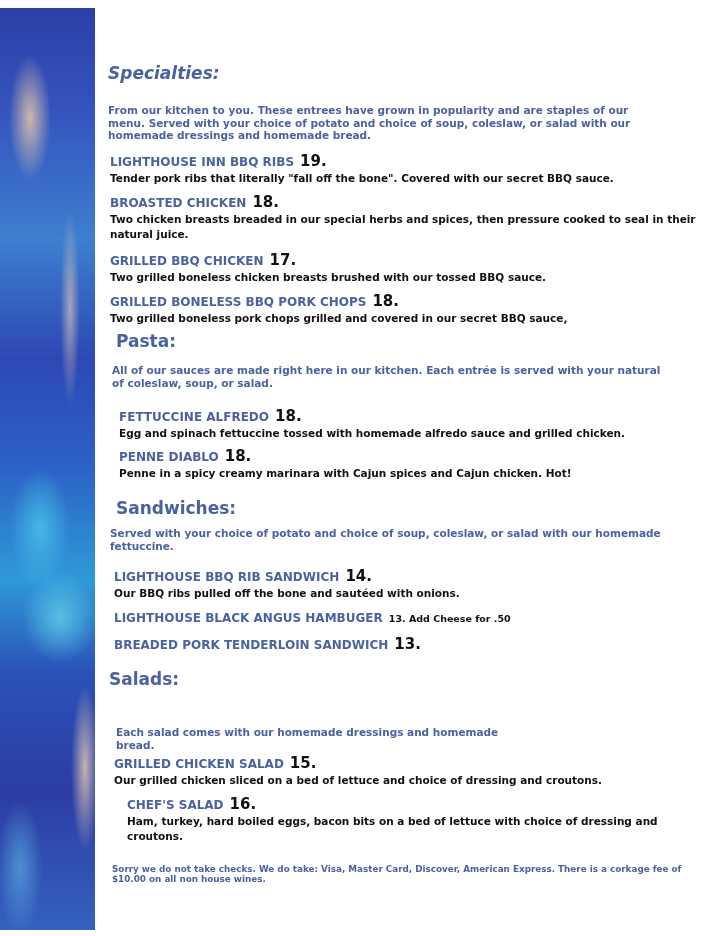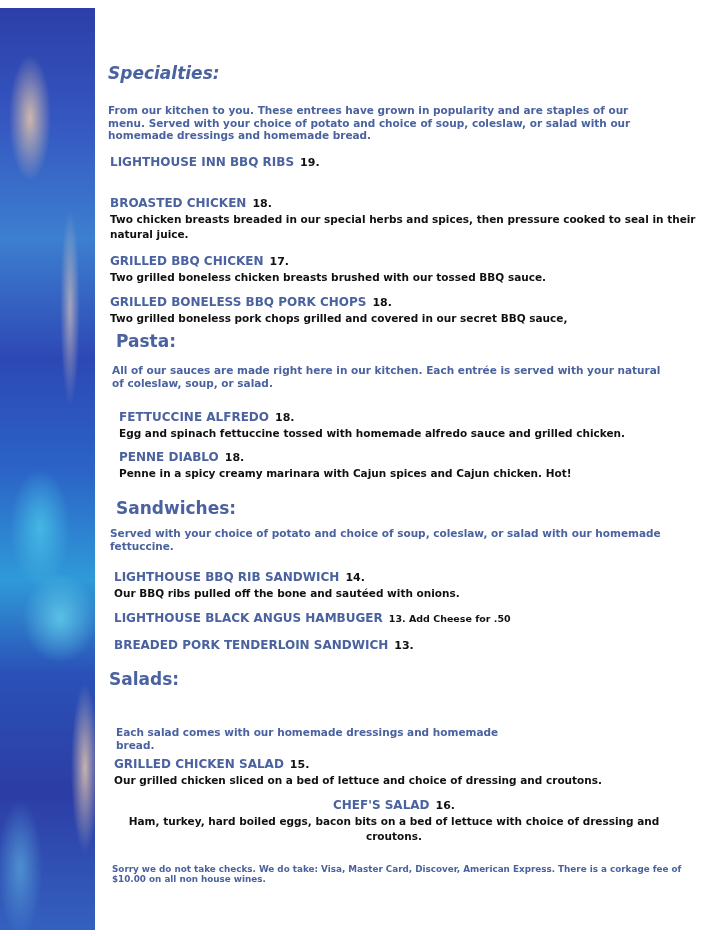--- a/index.html
+++ b/index.html
@@ -15,36 +15,37 @@
       radial-gradient(ellipse 50px 60px at 60px 610px, rgba(100,210,235,0.8), rgba(100,210,235,0) 75%),
       radial-gradient(ellipse 30px 90px at 20px 860px, rgba(90,170,220,0.7), rgba(90,170,220,0) 75%),
       linear-gradient(180deg, #2c3fa8 0%, #3556c0 12%, #3d7fd0 25%, #2d48b4 38%, #2b63c6 50%, #2f9ad8 62%, #2a52b8 72%, #2c3da5 85%, #3461c0 100%);
   }
   .content { position: absolute; left: 0; top: 0; width: 724px; }
   h2 { margin: 0; font-weight: bold; color: #4a62a0; position: absolute; font-size: 17px; }
   h2.italic { font-style: italic; }
   .intro { position: absolute; font-size: 10.5px; font-weight: bold; color: #4a62a0; line-height: 12.5px; }
   .item { position: absolute; }
   .item-name { font-size: 12px; font-weight: bold; color: #4a62a0; }
-  .item-price { font-size: 11px; font-weight: bold; color: #111; margin-left: 6px; }
+  .item-price { font-size: 15px; font-weight: bold; color: #111; margin-left: 6px; }
   .item-desc { font-size: 10.5px; font-weight: bold; color: #111; line-height: 15px; margin-top: 1px; }
   .footer { position: absolute; font-size: 8.8px; font-weight: bold; color: #4a62a0; line-height: 10px; }
 </style>
 </head>
 <body>
 
 <div class="strip"></div>
 
 <div class="content">
 
   <h2 class="italic" style="left:108px; top:63px;">Specialties:</h2>
   <div class="intro" style="left:108px; top:104px; width:560px;">From our kitchen to you. These entrees have grown in popularity and are staples of our menu. Served with your choice of potato and choice of soup, coleslaw, or salad with our homemade dressings and homemade bread.</div>
 
   <div class="item" style="left:110px; top:151px; width:590px;">
     <span class="item-name">LIGHTHOUSE INN BBQ RIBS</span><span class="item-price">19.</span>
+    <div class="item-desc">Tender pork ribs that literally "fall off the bone". Covered with our secret BBQ sauce.</div>
   </div>
   <div class="item" style="left:110px; top:192px; width:590px;">
     <span class="item-name">BROASTED CHICKEN</span><span class="item-price">18.</span>
     <div class="item-desc">Two chicken breasts breaded in our special herbs and spices, then pressure cooked to seal in their natural juice.</div>
   </div>
   <div class="item" style="left:110px; top:250px; width:590px;">
     <span class="item-name">GRILLED BBQ CHICKEN</span><span class="item-price">17.</span>
     <div class="item-desc">Two grilled boneless chicken breasts brushed with our tossed BBQ sauce.</div>
   </div>
   <div class="item" style="left:110px; top:291px; width:590px;">
@@ -78,19 +79,19 @@
     <span class="item-name">BREADED PORK TENDERLOIN SANDWICH</span><span class="item-price">13.</span>
   </div>
 
   <h2 style="left:109px; top:669px;">Salads:</h2>
   <div class="intro" style="left:116px; top:706px; width:400px;margin-top:20px;">Each salad comes with our homemade dressings and homemade bread.</div>
 
   <div class="item" style="left:114px; top:753px; width:580px;">
     <span class="item-name">GRILLED CHICKEN SALAD</span><span class="item-price">15.</span>
     <div class="item-desc">Our grilled chicken sliced on a bed of lettuce and choice of dressing and croutons.</div>
   </div>
-  <div class="item" style="left:114px; top:794px; width:560px;text-align:center;">
+  <div class="item" style="left:127px; top:794px; width:560px;">
     <span class="item-name">CHEF'S SALAD</span><span class="item-price">16.</span>
     <div class="item-desc">Ham, turkey, hard boiled eggs, bacon bits on a bed of lettuce with choice of dressing and croutons.</div>
   </div>
 
   <div class="footer" style="left:112px; top:864px; width:580px;">Sorry we do not take checks. We do take: Visa, Master Card, Discover,  American Express. There is a corkage fee of $10.00 on all non house wines.</div>
 </div>
 
 </body></html>

